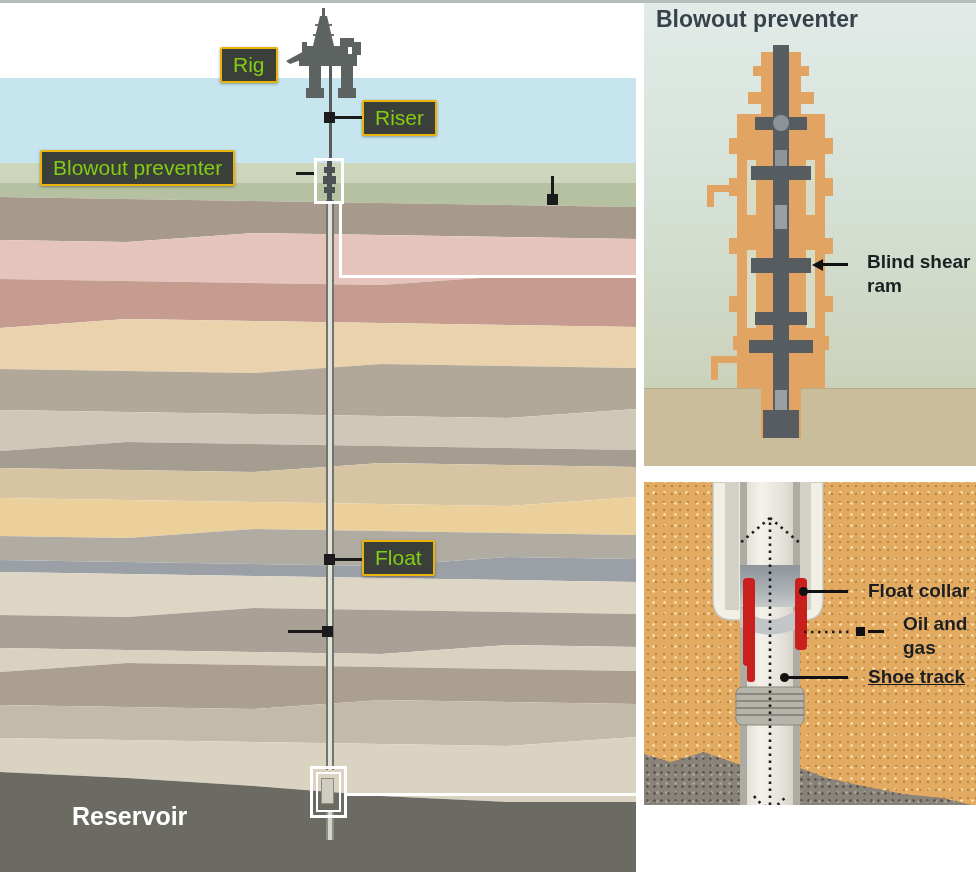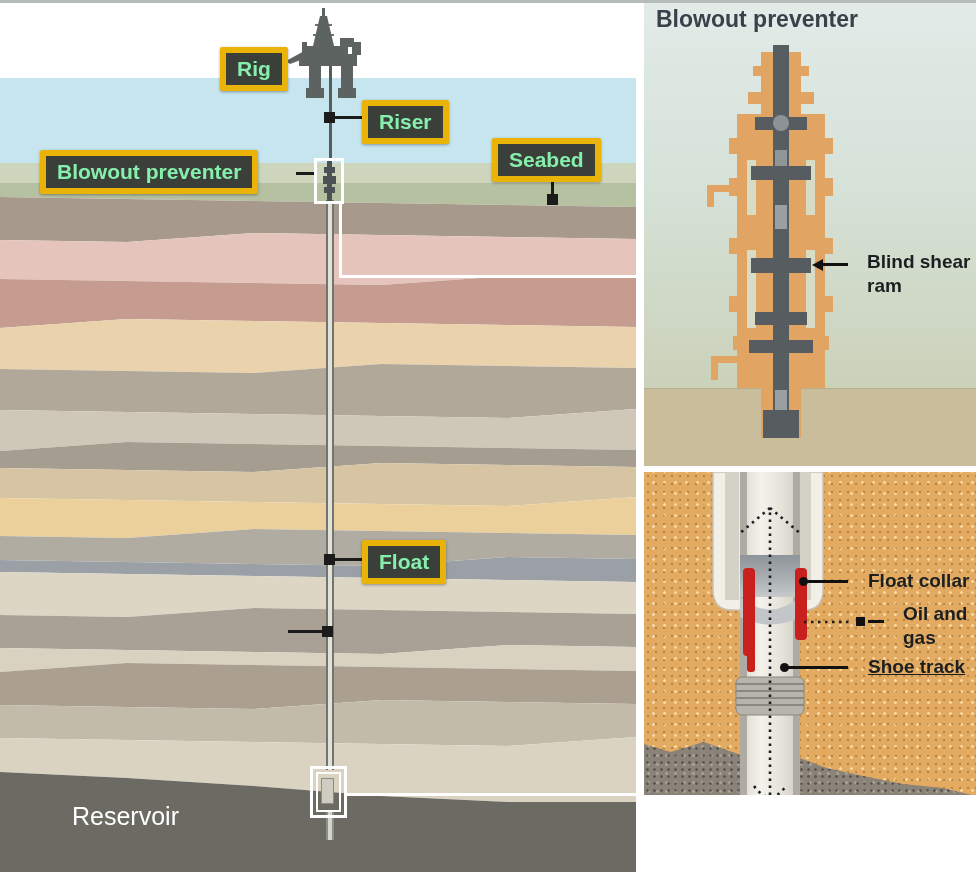--- a/index.html
+++ b/index.html
@@ -9,45 +9,45 @@
 
   
   .left-panel{position:absolute;left:0;top:0;width:636px;height:872px;overflow:hidden;}
   .left-panel svg.strata{position:absolute;left:0;top:0;}
   .rig-svg{position:absolute;left:282px;top:6px;z-index:5;}
   .riser-line{position:absolute;left:329px;top:60px;width:3px;height:100px;background:#565c59;z-index:4;}
   .well-line{position:absolute;left:326px;top:200px;width:8px;height:570px;z-index:4;
     background:linear-gradient(90deg,#70766f 0 2px,#e3e1d8 2px 6px,#70766f 6px 8px);}
   .well-stub{position:absolute;left:326px;top:812px;width:8px;height:28px;z-index:4;
     background:linear-gradient(90deg,#8a8f88 0 2px,#d8d6cc 2px 6px,#8a8f88 6px 8px);}
-  .tag{position:absolute;background:#3a3f3a;color:#86efac;font-weight:bold;font-size:21px;
-    padding:4px 11px;border:6px solid #eab308;border-radius:2px;white-space:nowrap;
+  .tag{position:absolute;background:#3a3f3a;color:#84cc16;font-weight:normal;font-size:21px;
+    padding:4px 11px;border:2px solid #eab308;border-radius:2px;white-space:nowrap;
     box-shadow:0 1px 3px rgba(0,0,0,.35);z-index:10;}
   .dot{position:absolute;width:11px;height:11px;background:#1b1b1b;z-index:9;}
   .cline{position:absolute;background:#1b1b1b;z-index:8;}
   .wline{position:absolute;background:#ffffff;z-index:7;}
-  .res-text{position:absolute;left:72px;top:802px;color:#ffffff;font-weight:normal;font-size:25px;z-index:10;}
+  .res-text{position:absolute;left:72px;top:802px;color:#ffffff;font-weight:bold;font-size:25px;z-index:10;}
   .bop-box{position:absolute;left:314px;top:158px;width:24px;height:40px;border:3px solid #ffffff;z-index:9;}
   .shoe-box{position:absolute;left:310px;top:766px;width:31px;height:46px;border:3px solid #ffffff;z-index:9;}
   .shoe-box-inner{position:absolute;left:3px;top:3px;right:3px;bottom:3px;border:2px solid #ffffff;}
   .shoe-glyph{position:absolute;left:8px;top:9px;width:11px;height:24px;background:#cfccc1;border:1px solid #8e8b82;}
 
   
   .panel-tr{position:absolute;left:644px;top:0;width:332px;height:466px;
     background:linear-gradient(180deg,#e2ebe8 0%,#d6e2d8 40%,#cbd2ba 83%);overflow:hidden;}
   .tr-ground{position:absolute;left:0;top:388px;width:332px;height:78px;background:#c9bd9c;border-top:1px solid #b9ac8d;}
   .panel-title{position:absolute;left:12px;top:6px;font-size:23px;font-weight:bold;color:#39424a;z-index:6;}
   .detail-label{position:absolute;font-size:19px;font-weight:bold;color:#1b1f22;line-height:24px;z-index:6;white-space:nowrap;margin-left:16px;}
   .arrowhead-left{position:absolute;width:0;height:0;border-top:6px solid transparent;border-bottom:6px solid transparent;border-right:11px solid #111111;z-index:6;}
   .bline{position:absolute;background:#111111;z-index:6;}
   .bdot{position:absolute;width:9px;height:9px;border-radius:50%;background:#111111;z-index:6;}
   .bsq{position:absolute;width:9px;height:9px;background:#111111;z-index:6;}
 
   
-  .panel-br{position:absolute;left:644px;top:472px;width:332px;height:323px;overflow:hidden;
+  .panel-br{position:absolute;left:644px;top:482px;width:332px;height:323px;overflow:hidden;
     background-color:#e3aa61;
     background-image:radial-gradient(rgba(140,95,35,.5) 1px,rgba(0,0,0,0) 1.6px),
                      radial-gradient(rgba(255,232,185,.8) 1px,rgba(0,0,0,0) 1.6px);
     background-size:8px 8px,11px 11px;background-position:0 0,4px 5px;}
   .br-rock{position:absolute;left:0;top:0;width:332px;height:400px;z-index:2;
     background-color:#89837a;
     background-image:radial-gradient(rgba(55,50,42,.55) 1px,transparent 1.6px),
                      radial-gradient(rgba(205,198,182,.5) 1px,transparent 1.6px);
     background-size:7px 7px,9px 9px;
     clip-path:polygon(0 68%,8% 70%,18% 67.5%,30% 71%,42% 70%,55% 74%,66% 76%,78% 78%,90% 79%,100% 81%,100% 100%,0 100%);}
@@ -135,21 +135,20 @@
     <div class="dot" style="left:547px;top:194px;"></div>
     <div class="cline" style="left:335px;top:558px;width:28px;height:3px;"></div>
     <div class="dot" style="left:324px;top:554px;"></div>
     <div class="cline" style="left:288px;top:630px;width:36px;height:3px;"></div>
     <div class="dot" style="left:322px;top:626px;"></div>
     <div class="cline" style="left:296px;top:172px;width:20px;height:3px;"></div>
 
     <div class="tag" style="left:220px;top:47px;">Rig</div>
     <div class="tag" style="left:362px;top:100px;text-align:right;">Riser</div>
     <div class="tag" style="left:40px;top:150px;">Blowout preventer</div>
-    <div class="tag" style="left:492px;top:138px;">Seabed</div>
     <div class="tag" style="left:362px;top:540px;">Float</div>
     <div class="res-text">Reservoir</div>
   </div>
 
   <div class="panel-tr">
     <div class="tr-ground"></div>
     <svg width="332" height="466" viewBox="0 0 332 466" style="position:absolute;left:0;top:0;z-index:4;">
       <g fill="#e2a462">
         <rect x="117" y="52" width="40" height="14"></rect>
         <rect x="109" y="66" width="56" height="10"></rect>

